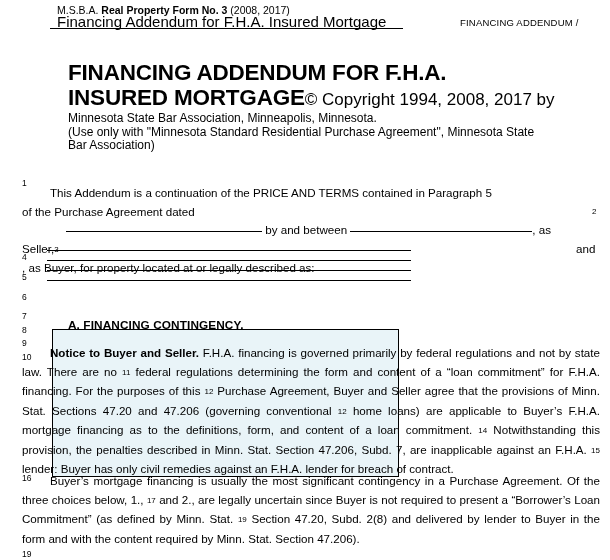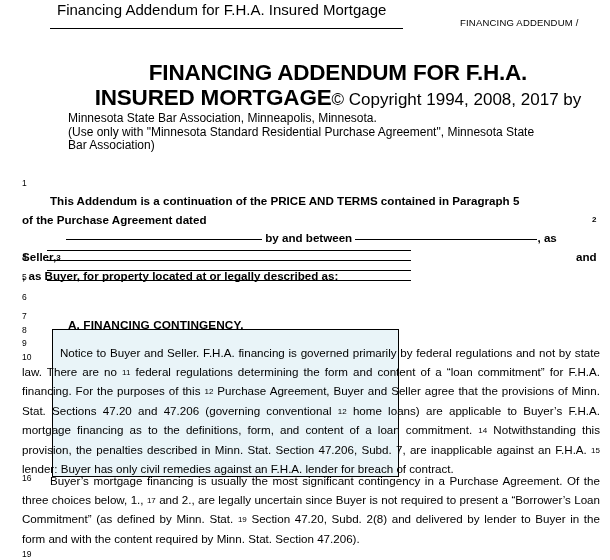--- a/index.html
+++ b/index.html
@@ -57,41 +57,39 @@
   .title-wrap {
     position: absolute;
     left: 68px; top: 60px;
     width: 540px;
   }
   .title-main {
     font-size: 22.5px;
     font-weight: bold;
     line-height: 25px;
     letter-spacing: -0.2px;
-    text-align: center;
   }
   .title-main .cr {
     font-size: 17px;
     font-weight: normal;
     letter-spacing: 0;
   }
   .title-sub {
     font-size: 12px;
     line-height: 13.5px;
     width: 470px;
   }
 
   
   .bodytext {
     position: absolute;
-    left: 22px; top: 192px;
+    left: 22px; top: 184px;
     width: 578px;
     font-size: 11.6px;
     line-height: 18.5px;
-    font-weight: bold;
   }
   .lineno {
     font-size: 8px;
     vertical-align: 1px;
   }
   .indent { display: inline-block; width: 28px; }
 
   
   .blank {
     display: inline-block;
@@ -141,26 +139,29 @@
   .para {
     position: absolute;
     left: 22px;
     width: 578px;
     font-size: 11.6px;
     line-height: 18.5px;
     z-index: 2;
     text-align: justify;
     text-align-last: left;
   }
-  .para b { font-weight: normal; margin-left: 10px; }
+  .para b { font-weight: bold; }
 </style>
 </head>
 <body>
 
 <div class="hdr">
+  <div class="hdr-row1">
+    <span>M.S.B.A. </span><span class="b">Real Property Form No. 3</span><span> (2008, 2017)</span>
+  </div>
   <div class="hdr-row2">Financing Addendum for F.H.A. Insured Mortgage</div>
   <div class="hdr-strike"></div>
 </div>
 <div class="hdr-right">FINANCING ADDENDUM  /</div>
 
 <div class="title-wrap">
   <div class="title-main">
     <span>FINANCING ADDENDUM FOR F.H.A.</span><br>
     <span>INSURED MORTGAGE</span><span class="cr">© Copyright 1994, 2008, 2017  by</span>
   </div>

